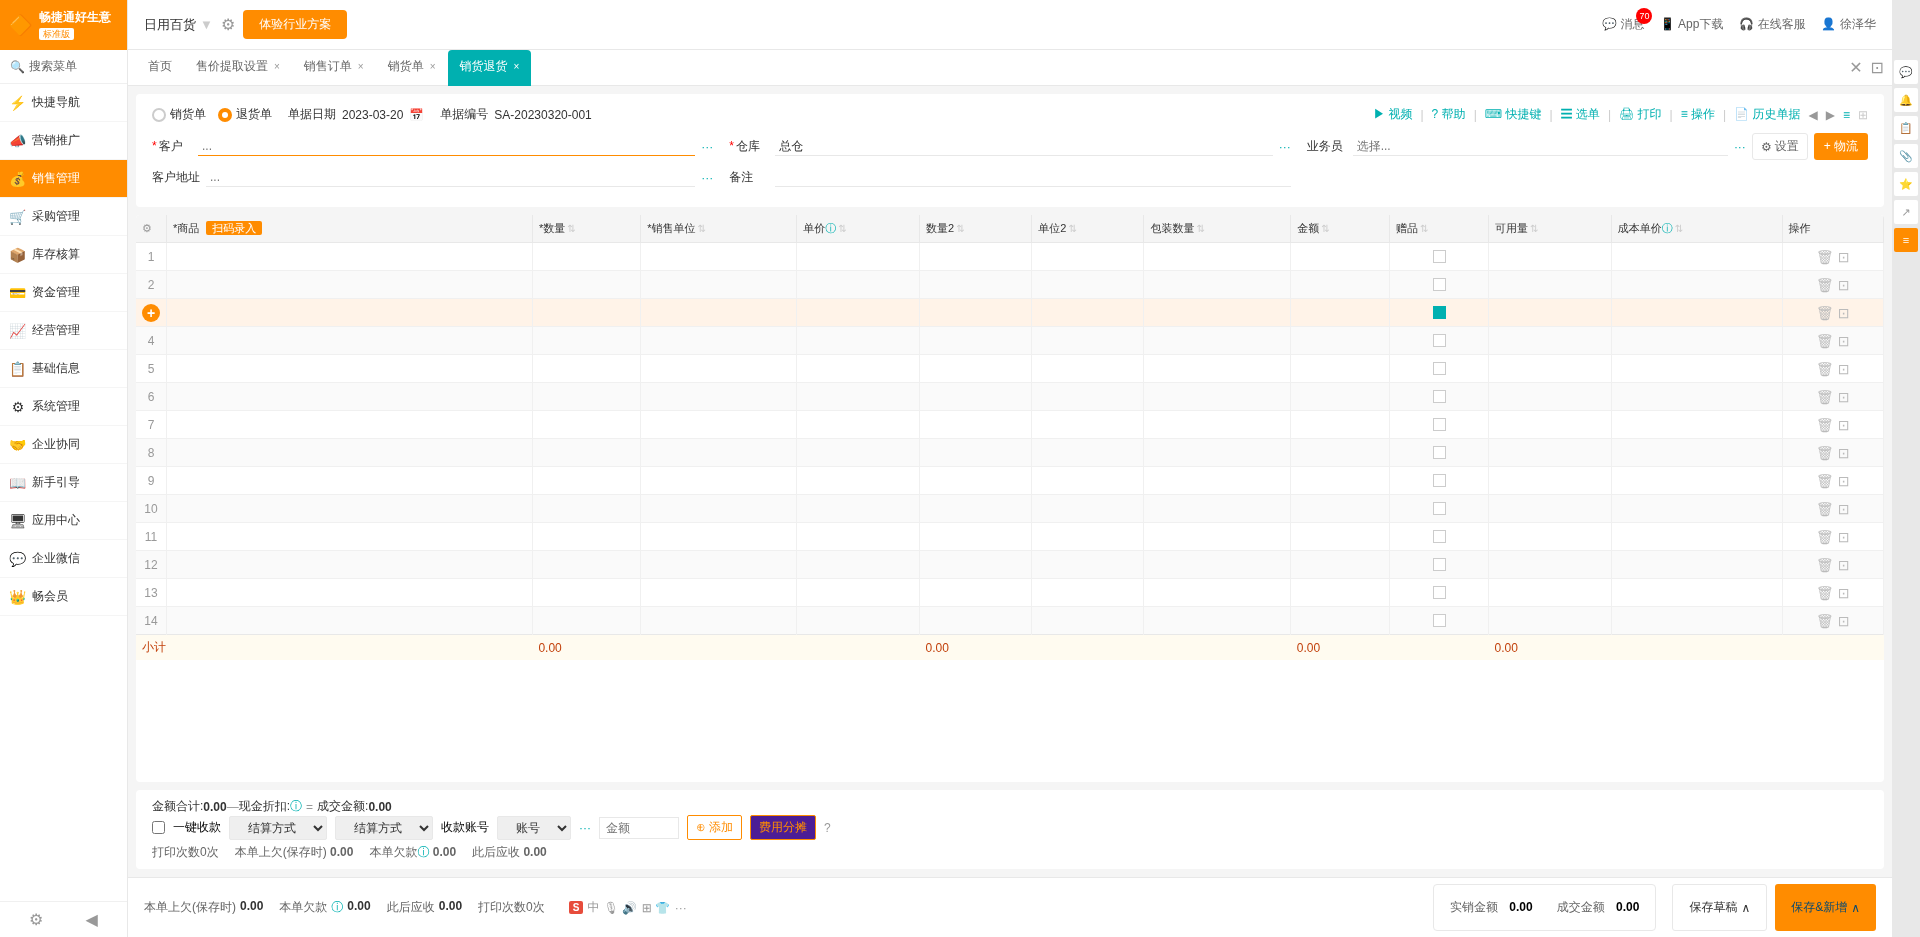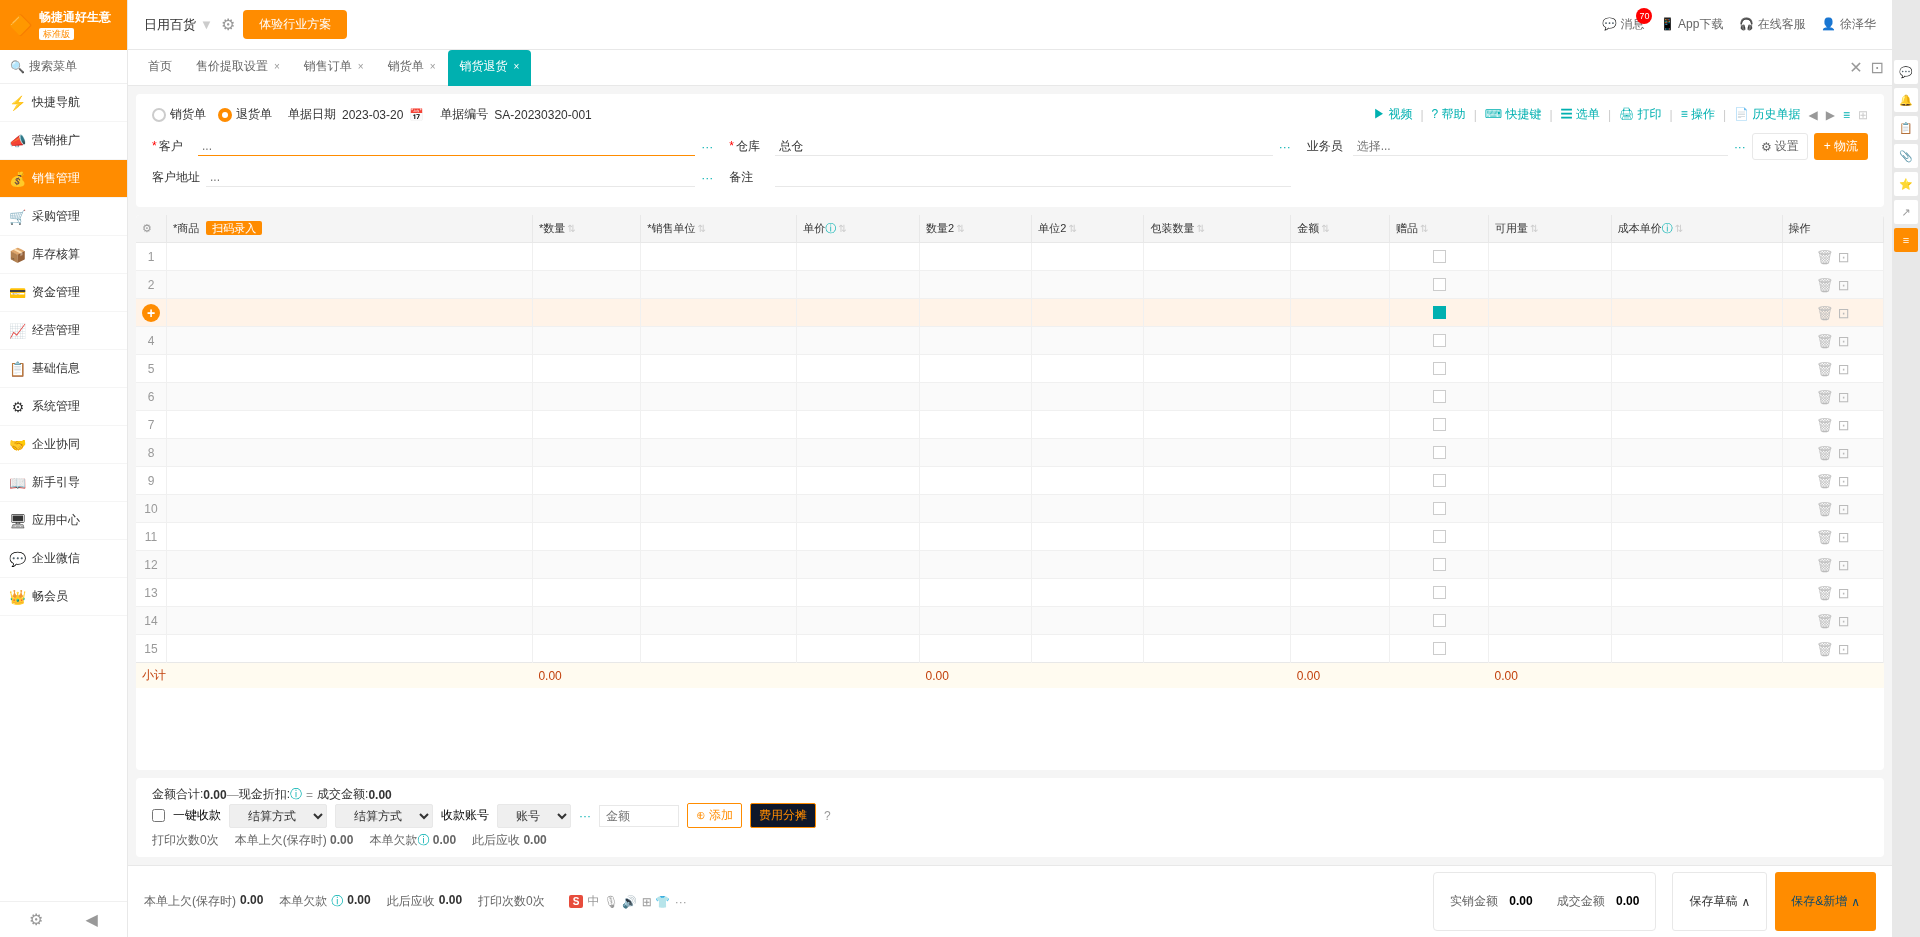--- a/index.html
+++ b/index.html
@@ -81,21 +81,21 @@
     .sort-arrows { color: #ccc; font-size: 10px; margin-left: 2px; }
 
     
     .bottom-form { background: #fff; border-radius: 4px; padding: 8px 16px; }
     .bottom-form-row { display: flex; align-items: center; gap: 0; font-size: 12px; color: #333; }
     .dash-separator { color: #999; }
     .equal-sign { color: #999; padding: 0 4px; }
     .bottom-payment { display: flex; align-items: center; gap: 8px; }
     .bottom-payment select { border: 1px solid #e8e8e8; padding: 3px 14px; font-size: 12px; border-radius: 2px; color: #333; }
     .add-payment-btn { background: #fff; border: 1px solid #ff8c00; color: #ff8c00; padding: 3px 8px; border-radius: 2px; cursor: pointer; font-size: 12px; }
-    .expense-btn { background: #0f172a; border: 1px solid #ff8c00; color: #ff8c00; padding: 3px 8px; border-radius: 2px; cursor: pointer; font-size: 12px; }
+    .expense-btn { background: #4c1d95; border: 1px solid #ff8c00; color: #ff8c00; padding: 3px 8px; border-radius: 2px; cursor: pointer; font-size: 12px; }
     .bottom-stats { display: flex; gap: 16px; font-size: 12px; color: #666; margin-top: 4px; }
 
     
     .footer { background: #fff; border-top: 1px solid #e8e8e8; padding: 6px 16px; display: flex; align-items: center; gap: 16px; }
     .footer-stat { font-size: 12px; color: #666; display: flex; gap: 4px; }
     .footer-stat strong { color: #333; }
     .footer-right { margin-left: auto; display: flex; gap: 8px; }
     .btn-save-draft { background: #fff; border: 1px solid #e8e8e8; padding: 6px 16px; border-radius: 3px; cursor: pointer; font-size: 12px; color: #333; display: flex; align-items: center; gap: 4px; }
     .btn-save-new { background: #ff8c00; color: #0c4a6e; border: none; padding: 6px 16px; border-radius: 3px; cursor: pointer; font-size: 12px; display: flex; align-items: center; gap: 4px; }
 
@@ -687,46 +687,20 @@
       <td></td>
       <td>
         <div class="action-icons">
           <span class="action-icon" title="删除">🗑</span>
           <span class="action-icon" title="复制">⊡</span>
         </div>
       </td>
     </tr>
             <tr>
       <td class="row-num">14</td>
-      <td>
-        
-      </td>
-      <td></td>
-      <td></td>
-      <td></td>
-      <td></td>
-      <td></td>
-      <td></td>
-      <td></td>
-      <td>
-        <div class="checkbox-cell">
-                  <span class="checkbox-sq"></span>
-                </div>
-      </td>
-      <td></td>
-      <td></td>
-      <td>
-        <div class="action-icons">
-          <span class="action-icon" title="删除">🗑</span>
-          <span class="action-icon" title="复制">⊡</span>
-        </div>
-      </td>
-    </tr>
-            <tr>
-      <td class="row-num">15</td>
       <td>
         
       </td>
       <td></td>
       <td></td>
       <td></td>
       <td></td>
       <td></td>
       <td></td>
       <td></td>
@@ -828,21 +802,21 @@
       <span style="background:#e74c3c;color:#fff;padding:1px 4px;border-radius:2px;font-size:10px;font-weight:bold;">S</span>
       <span style="color:#999;font-size:12px;">中</span>
       <span style="color:#999;font-size:12px;">🎙</span>
       <span style="color:#999;font-size:12px;">🔊</span>
       <span style="color:#999;font-size:12px;">⊞</span>
       <span style="color:#999;font-size:12px;">👕</span>
       <span style="color:#999;font-size:12px;">···</span>
     </div>
     <div class="footer-right">
 
-      <div style="display:flex;align-items:center;gap:24px;background:#fff;border:1px solid #e8e8e8;border-radius:4px;padding:20px 16px;margin-right:8px;">
+      <div style="display:flex;align-items:center;gap:24px;background:#fff;border:1px solid #e8e8e8;border-radius:4px;padding:14px 16px;margin-right:8px;">
         <div>
           <span style="color:#666;margin-right:8px;">实销金额</span>
           <span style="font-weight:bold;">0.00</span>
         </div>
         <div>
           <span style="color:#666;margin-right:8px;">成交金额</span>
           <span style="font-weight:bold;">0.00</span>
         </div>
       </div>
       <button class="btn-save-draft">

